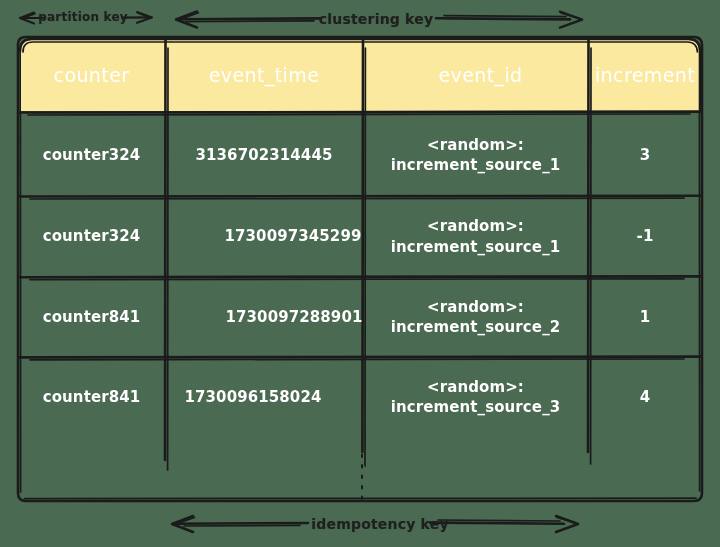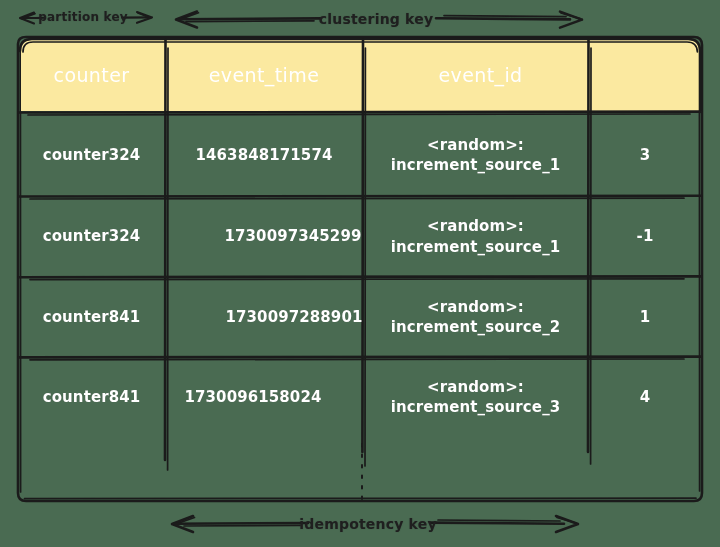--- a/index.html
+++ b/index.html
@@ -30,21 +30,21 @@
     font-size: 13px;
     font-weight: 700;
     letter-spacing: .2px;
     white-space: nowrap;
     transform: translate(-50%, -50%);
     text-shadow: 0 0 1px rgba(31,31,31,.35);
   }
 
   #lbl-partition { left: 83px;  top: 17px; font-size: 12px; }
   #lbl-clustering { left: 376px; top: 19px; font-size: 14px; }
-  #lbl-idempotency { left: 368px; top: 524px; font-size: 14px; }
+  #lbl-idempotency { left: 380px; top: 524px; font-size: 14px; }
 
   
   #table-wrap {
     position: absolute;
     left: 18px;
     top: 34px;
     width: 684px;
     height: 470px;
   }
 
@@ -214,26 +214,29 @@
 
   <div class="header-cell" style="left:0px; top:5px; width:147px; height:72px;">
     <span>counter</span>
   </div>
   <div class="header-cell" style="left:147px; top:5px; width:198px; height:72px;">
     <span>event_time</span>
   </div>
   <div class="header-cell" style="left:345px; top:5px; width:225px; height:72px;padding-left:10px;">
     <span>event_id</span>
   </div>
+  <div class="header-cell" style="left:570px; top:5px; width:114px; height:72px;">
+    <span>increment</span>
+  </div>
 
   <div class="body-cell" style="left:0px; top:80px; width:147px; height:82px;">
     <span>counter324</span>
   </div>
   <div class="body-cell" style="left:147px; top:80px; width:198px; height:82px;">
-    <span>1463848171574</span>
+    <span>3136702314445</span>
   </div>
   <div class="body-cell" style="left:345px; top:80px; width:225px; height:82px; flex-direction:column; justify-content:center;">
     <span class="ln">&lt;random&gt;:</span>
     <span class="ln">increment_source_1</span>
   </div>
   <div class="body-cell" style="left:570px; top:80px; width:114px; height:82px;">
     <span>3</span>
   </div>
 
   <div class="body-cell" style="left:0px; top:162px; width:147px; height:81px;">

